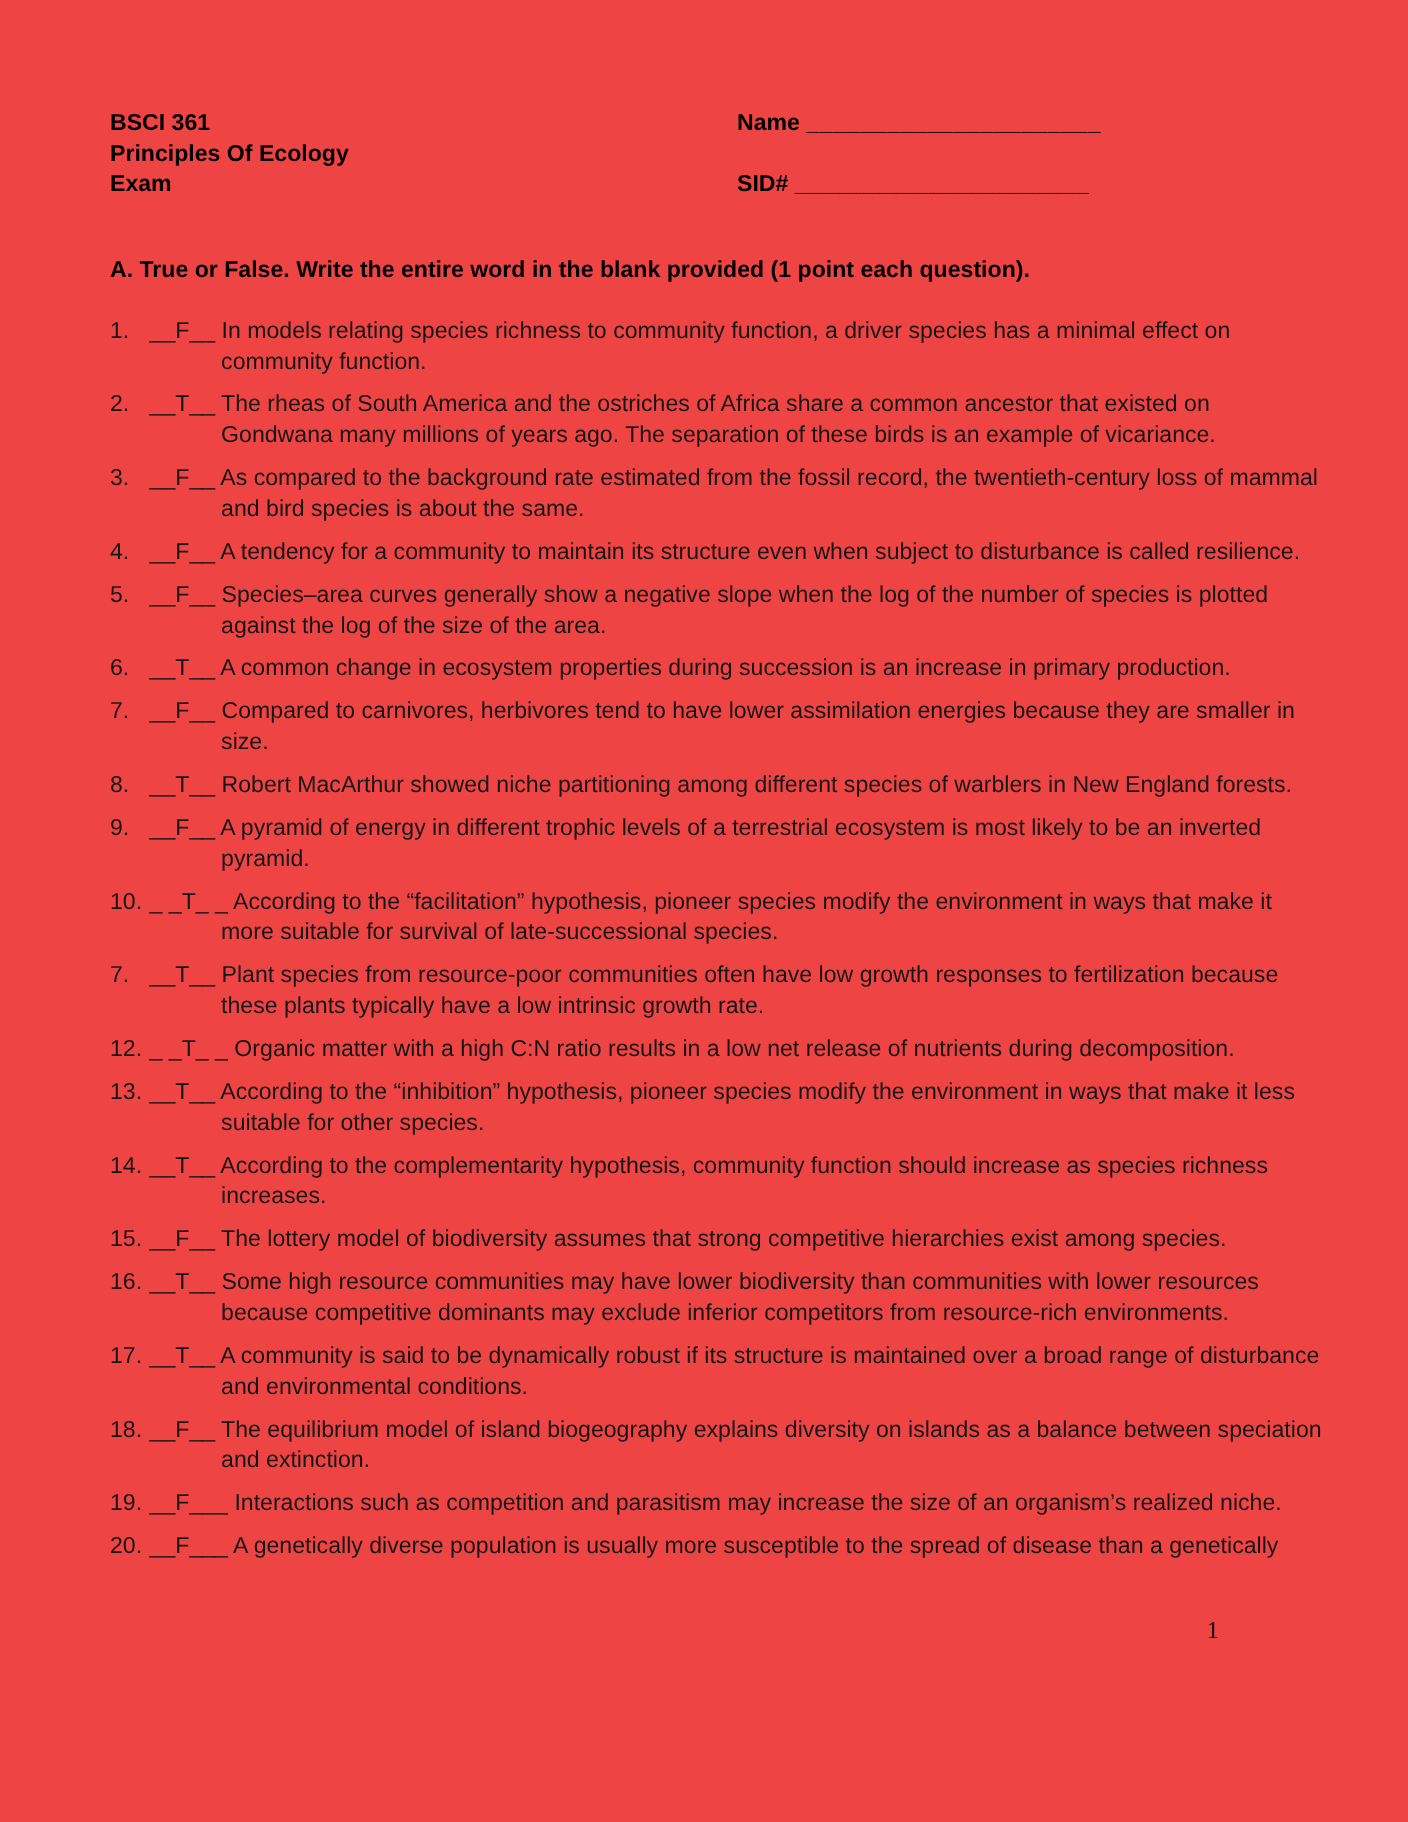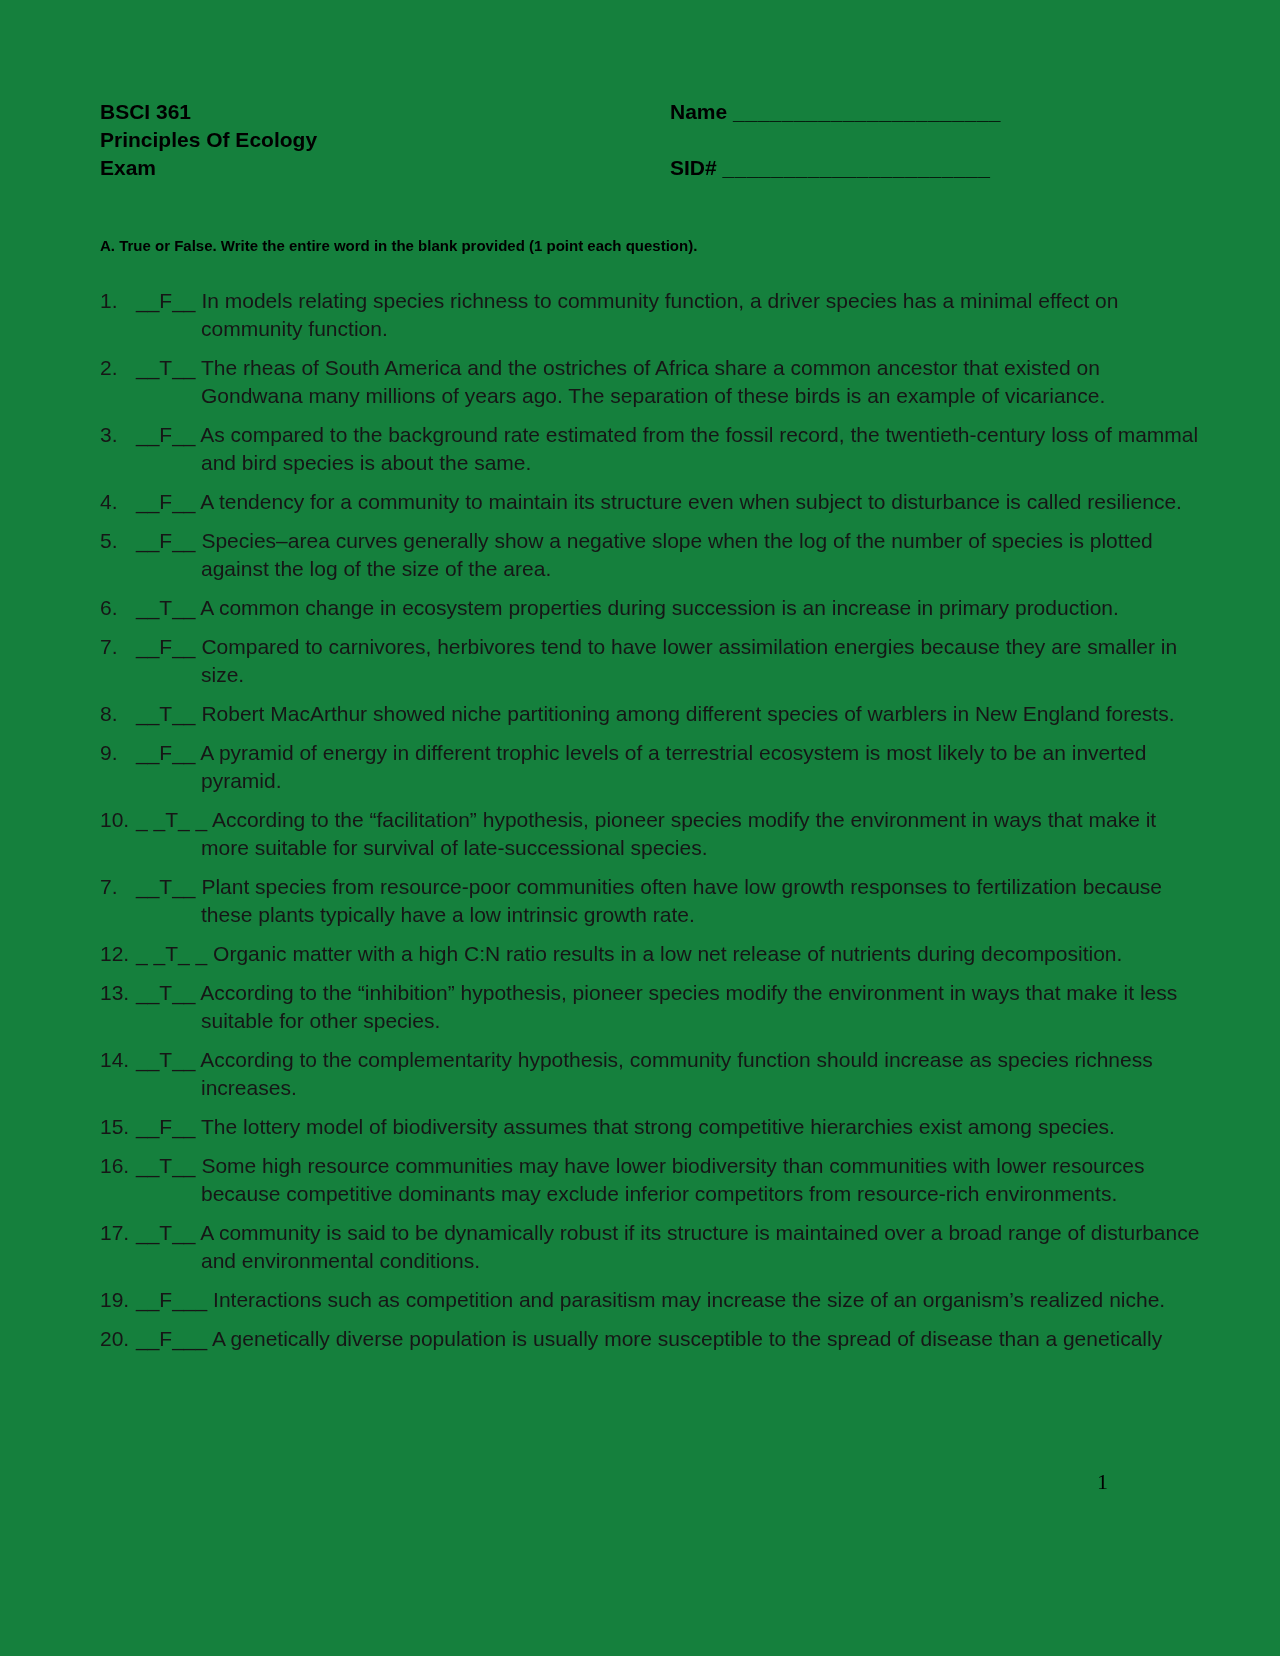--- a/index.html
+++ b/index.html
@@ -6,21 +6,21 @@
     margin: 0;
     padding: 0;
     background: #ffffff;
   }
   .page {
     position: relative;
     width: 1280px;
     height: 1656px;
     box-sizing: border-box;
     padding: 98px 76px 40px 100px;
-    background: #15803d;
+    background: #ef4444;
     font-family: "Liberation Sans", "DejaVu Sans", sans-serif;
     font-size: 21px;
     line-height: 28px;
     color: #161616;
     overflow: hidden;
   }
   .exam-header {
     position: relative;
     margin-bottom: 50px;
     min-height: 84px;
@@ -37,21 +37,21 @@
     font-weight: bold;
     color: #000000;
   }
   .field { white-space: nowrap; }
   .field.sid { margin-top: 28px; }
   .blank { letter-spacing: 0.5px; margin-top: 39px; }
   .section-heading {
     font-weight: bold;
     color: #000000;
     margin: 0 0 27px 0;
-    font-size: 15px;
+    font-size: 21px;
     line-height: 28px;
   }
   .question {
     display: flex;
     margin-bottom: 11px;
   }
   .q-num {
     flex: 0 0 36px;
     width: 36px;
   }
@@ -158,20 +158,24 @@
       </div>
       <div class="question">
         <span class="q-num">16.</span>
         <span class="q-body"><span class="q-answer">__T__</span> <span>Some high resource communities may have lower biodiversity than communities with lower resources because competitive dominants may exclude inferior competitors from resource-rich environments.</span></span>
       </div>
       <div class="question">
         <span class="q-num">17.</span>
         <span class="q-body"><span class="q-answer">__T__</span> <span>A community is said to be dynamically robust if its structure is maintained over a broad range of disturbance and environmental conditions.</span></span>
       </div>
       <div class="question">
+        <span class="q-num">18.</span>
+        <span class="q-body"><span class="q-answer">__F__</span> <span>The equilibrium model of island biogeography explains diversity on islands as a balance between speciation and extinction.</span></span>
+      </div>
+      <div class="question">
         <span class="q-num">19.</span>
         <span class="q-body"><span class="q-answer">__F___</span> <span>Interactions such as competition and parasitism may increase the size of an organism’s realized niche.</span></span>
       </div>
       <div class="question">
         <span class="q-num">20.</span>
         <span class="q-body"><span class="q-answer">__F___</span> <span>A genetically diverse population is usually more susceptible to the spread of disease than a genetically</span></span>
       </div>
     </div>
 
   <div class="page-footer">1</div>

